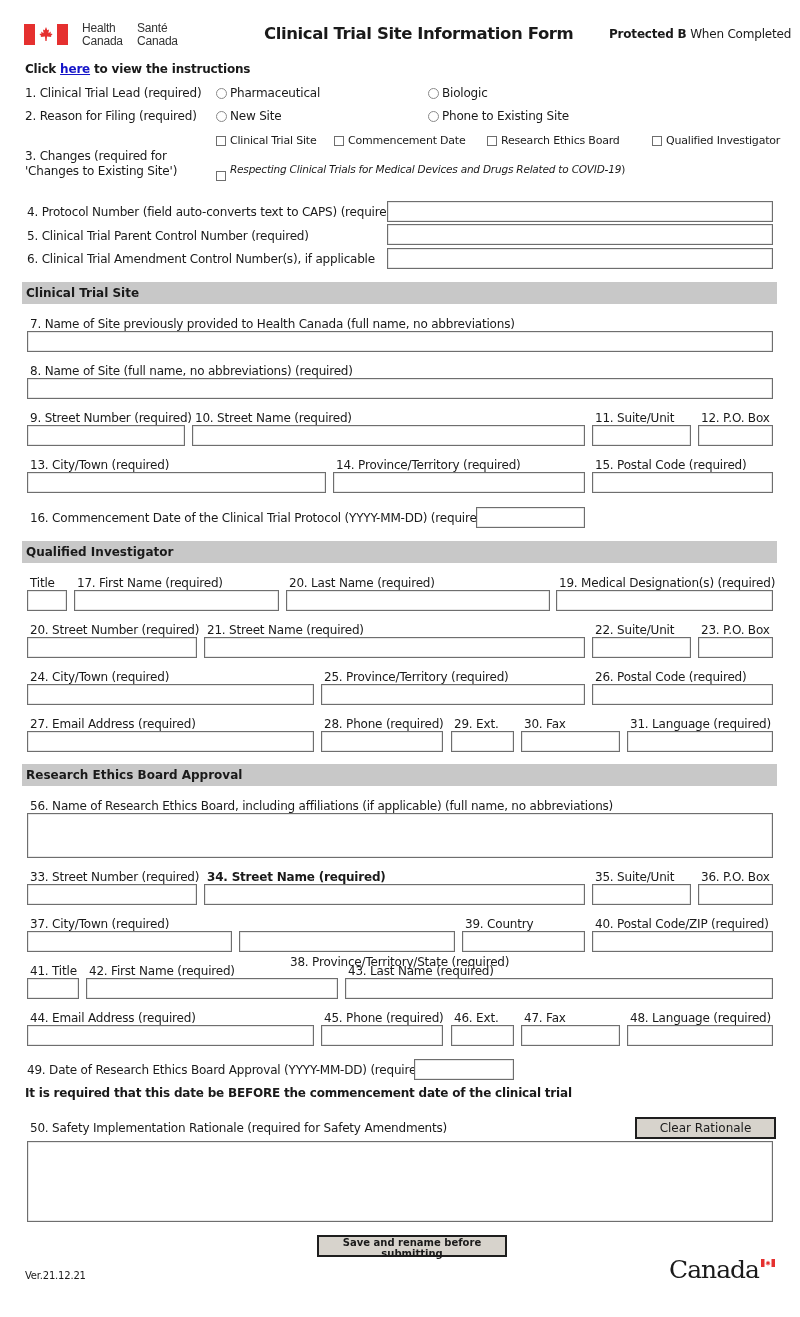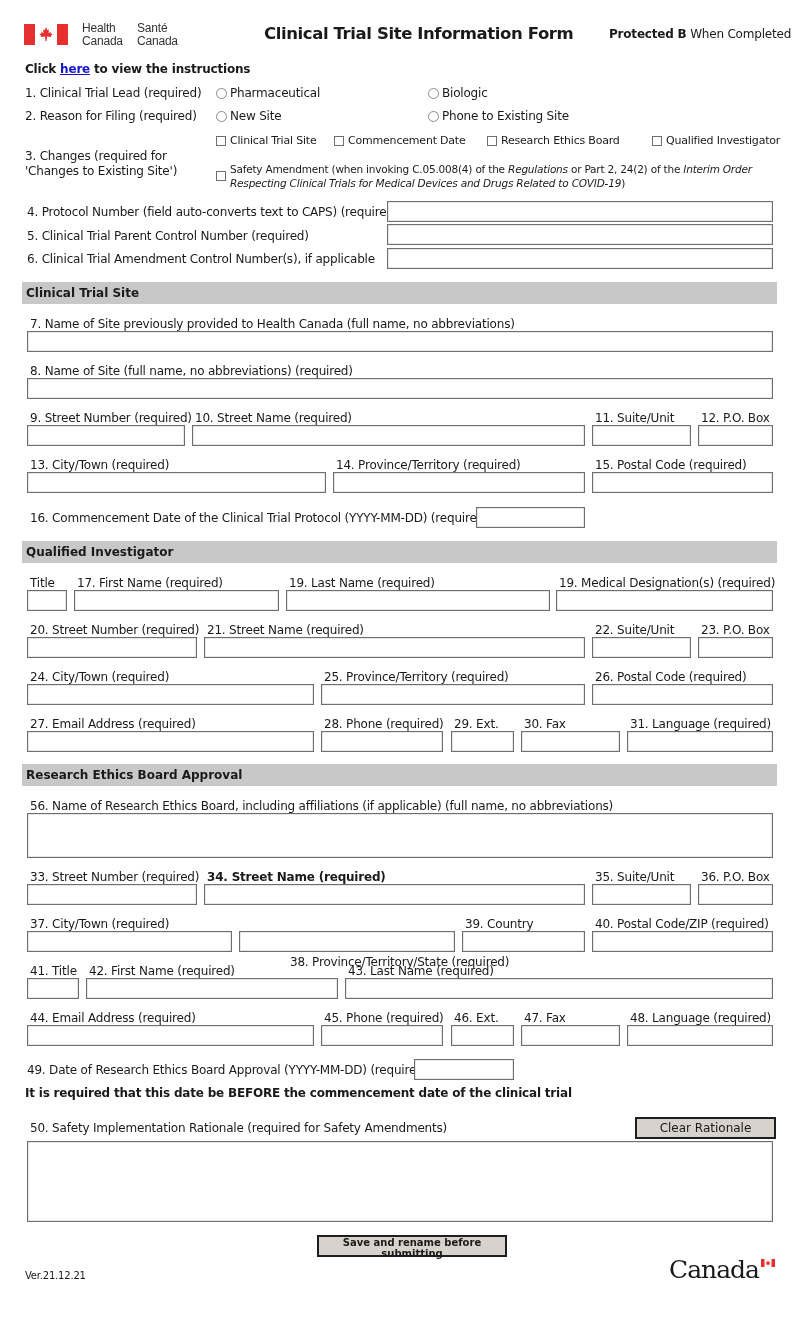--- a/index.html
+++ b/index.html
@@ -65,21 +65,20 @@
 <div class="lbl small" style="left:230px;top:134px;">Clinical Trial Site</div>
 <div class="chk" style="left:334px;top:136px;"></div>
 <div class="lbl small" style="left:348px;top:134px;">Commencement Date</div>
 <div class="chk" style="left:487px;top:136px;"></div>
 <div class="lbl small" style="left:501px;top:134px;">Research Ethics Board</div>
 <div class="chk" style="left:652px;top:136px;"></div>
 <div class="lbl small" style="left:666px;top:134px;">Qualified Investigator</div>
 
 <div class="chk" style="left:216px;top:171px;"></div>
 <div class="lbl small" style="left:230px;top:162px;line-height:14px;font-size:10.5px;">
-  <div><span>Safety Amendment (when invoking C.05.008(4) of the </span><span class="italic">Regulations</span><span> or Part 2, 24(2) of the </span><span class="italic">Interim Order</span></div>
   <div><span class="italic">Respecting Clinical Trials for Medical Devices and Drugs Related to COVID-19</span><span>)</span></div>
 </div>
 
 <div class="lbl" style="left:27px;top:205px;">4. Protocol Number (field auto-converts text to CAPS) (required)</div>
 <div class="field" style="left:387px;top:201px;width:386px;height:21px;"><input value="" style=""></div>
 <div class="lbl" style="left:27px;top:229px;">5. Clinical Trial Parent Control Number (required)</div>
 <div class="field" style="left:387px;top:224px;width:386px;height:21px;"><input value="" style=""></div>
 <div class="lbl" style="left:27px;top:252px;">6. Clinical Trial Amendment Control Number(s), if applicable</div>
 <div class="field" style="left:387px;top:248px;width:386px;height:21px;"><input value="" style=""></div>
 
@@ -111,21 +110,21 @@
 
 <div class="lbl" style="left:30px;top:511px;">16. Commencement Date of the Clinical Trial Protocol (YYYY-MM-DD) (required)</div>
 <div class="field" style="left:476px;top:507px;width:109px;height:21px;"><input style=""></div>
 
 <div class="section" style="top:541px;">
     <span>Qualified Investigator</span>
   </div>
 
 <div class="lbl" style="left:30px;top:576px;">Title</div>
 <div class="lbl" style="left:77px;top:576px;">17. First Name (required)</div>
-<div class="lbl" style="left:289px;top:576px;">19. Last Name (required)</div>
+<div class="lbl" style="left:289px;top:576px;">20. Last Name (required)</div>
 <div class="lbl" style="left:559px;top:576px;">19. Medical Designation(s) (required)</div>
 <div class="field" style="left:27px;top:590px;width:40px;height:21px;"><input style=""></div>
 <div class="field" style="left:74px;top:590px;width:205px;height:21px;"><input style=""></div>
 <div class="field" style="left:286px;top:590px;width:264px;height:21px;"><input style=""></div>
 <div class="field" style="left:556px;top:590px;width:217px;height:21px;"><input style=""></div>
 
 <div class="lbl" style="left:30px;top:623px;">20. Street Number (required)</div>
 <div class="lbl" style="left:207px;top:623px;">21. Street Name (required)</div>
 <div class="lbl" style="left:595px;top:623px;">22. Suite/Unit</div>
 <div class="lbl" style="left:701px;top:623px;">23. P.O. Box</div>

